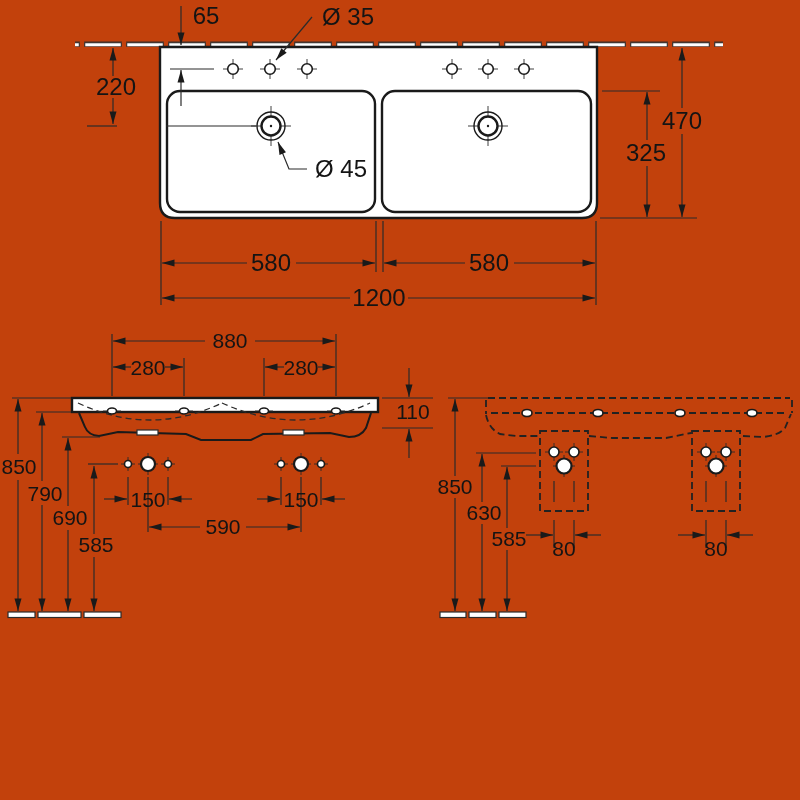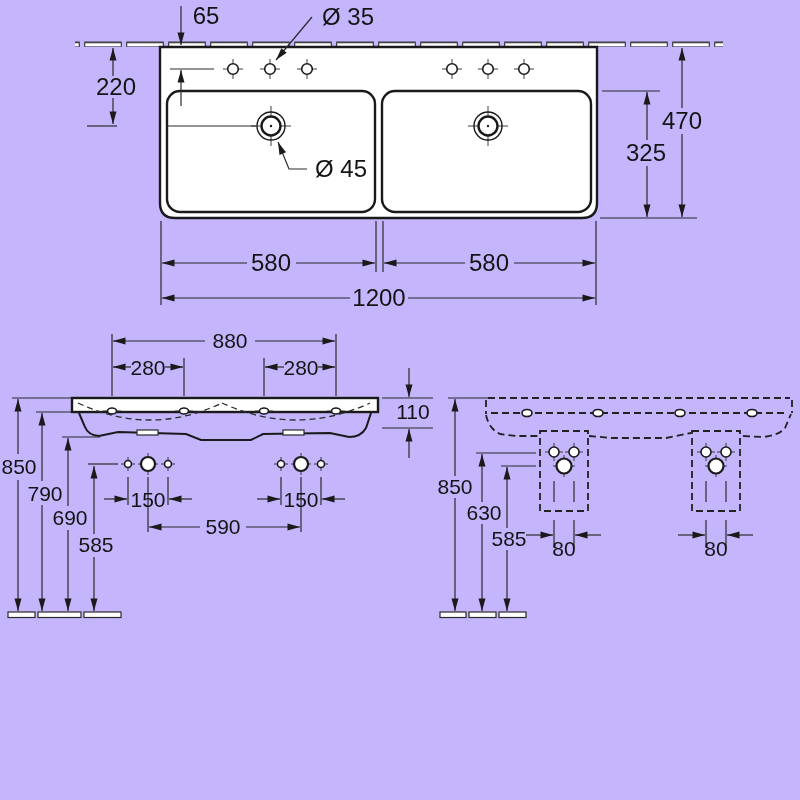--- a/index.html
+++ b/index.html
@@ -1,16 +1,16 @@
 <!DOCTYPE html>
 <html><head>
 <meta charset="utf-8">
 <style>
   html,body{margin:0;padding:0;background:#ffffff;}
-  .sheet{position:relative;width:800px;height:800px;background:#c4b5fd;overflow:hidden;
+  .sheet{position:relative;width:800px;height:800px;background:#c2410c;overflow:hidden;
          font-family:"Liberation Sans",sans-serif;}
   svg{display:block}
   .ln{stroke:#2b2b2b;stroke-width:1.2;fill:none}
   .thin{stroke:#2b2b2b;stroke-width:0.9;fill:none}
   .ar{stroke:#2b2b2b;stroke-width:1.2;fill:none}
   .th{stroke:#1a1a1a;stroke-width:2.4;fill:#fff}
   .th2{stroke:#1a1a1a;stroke-width:2;fill:none}
   .hole{stroke:#1a1a1a;stroke-width:1.6;fill:#fff}
   .dsh{stroke:#2b2b2b;stroke-width:1.3;fill:none;stroke-dasharray:6 4}
   .dsh2{stroke:#222222;stroke-width:1.8;fill:none;stroke-dasharray:7 4}

